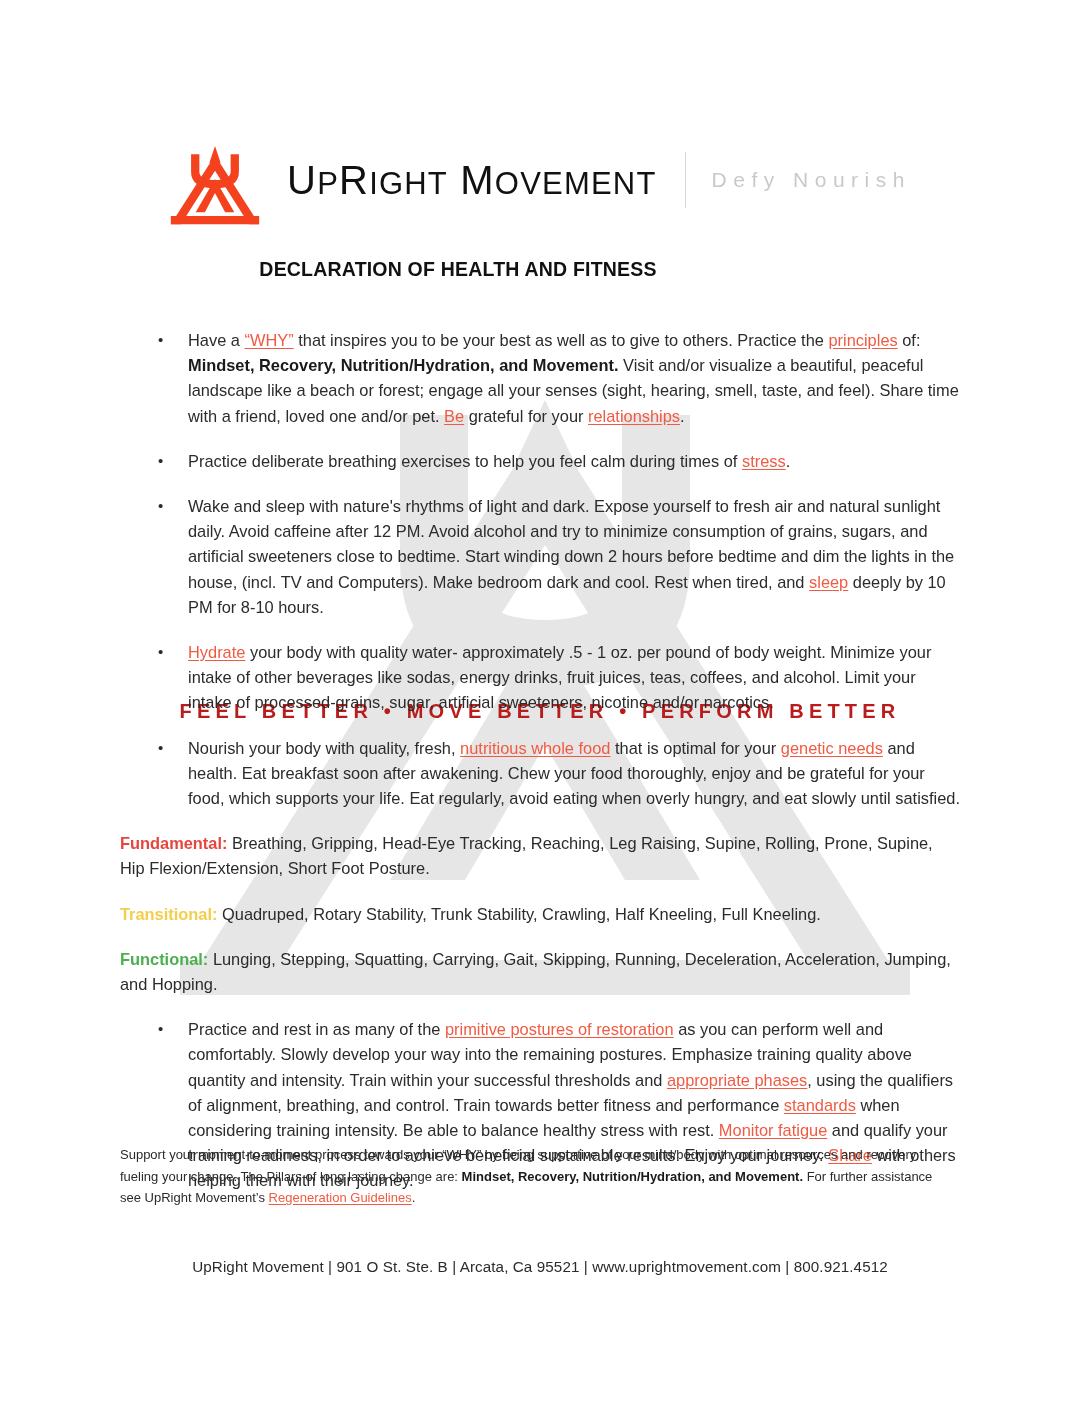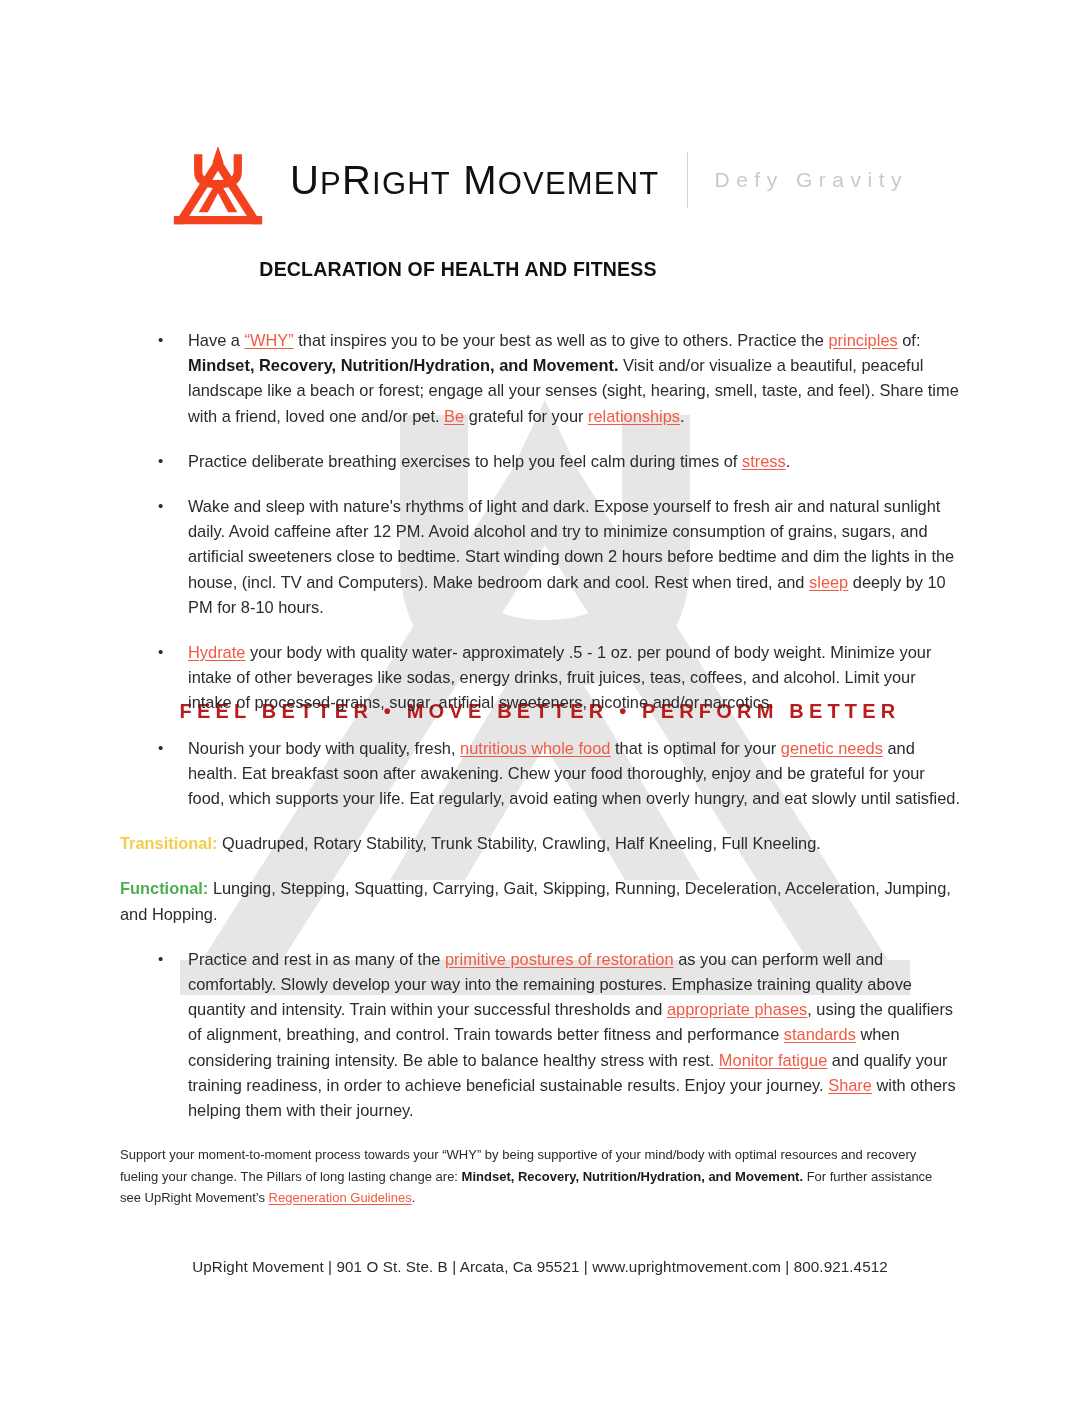--- a/index.html
+++ b/index.html
@@ -208,35 +208,39 @@
           <path d="M100 98 L142 170 L122 170 L100 128 L78 170 L58 170 Z"></path>
 
           <path d="M48 44 L66 44 L66 82 Q66 100 100 100 L100 118 Q48 118 48 82 Z"></path>
           <path d="M152 44 L134 44 L134 82 Q134 100 100 100 L100 118 Q152 118 152 82 Z"></path>
 
           <path d="M100 26 L112 62 L100 74 L88 62 Z"></path>
         </g>
       </svg>
       <div class="wordmark">U<span class="sm">P</span>R<span class="sm">IGHT</span> M<span class="sm">OVEMENT</span></div>
       <div class="divider-vert"></div>
-      <div class="tagline">Defy Gravity</div>
+      <div class="tagline">Defy Nourish</div>
     </div>
 
     <div class="doc-title">DECLARATION OF HEALTH AND FITNESS</div>
 
     <div class="body-wrap">
 
       <ul class="bullets">
         <li><span class="rich"><span>Have a </span><span class="lk">“WHY”</span><span> that inspires you to be your best as well as to give to others. Practice the </span><span class="lk">principles</span><span> of: </span><b>Mindset, Recovery, Nutrition/Hydration, and Movement.</b><span> Visit and/or visualize a beautiful, peaceful landscape like a beach or forest; engage all your senses (sight, hearing, smell, taste, and feel). Share time with a friend, loved one and/or pet. </span><span class="lk">Be</span><span> grateful for your </span><span class="lk">relationships</span><span>.</span></span></li>
         <li><span class="rich"><span>Practice deliberate breathing exercises to help you feel calm during times of </span><span class="lk">stress</span><span>.</span></span></li>
         <li><span class="rich"><span>Wake and sleep with nature's rhythms of light and dark. Expose yourself to fresh air and natural sunlight daily. Avoid caffeine after 12 PM. Avoid alcohol and try to minimize consumption of grains, sugars, and artificial sweeteners close to bedtime. Start winding down 2 hours before bedtime and dim the lights in the house, (incl. TV and Computers). Make bedroom dark and cool. Rest when tired, and </span><span class="lk">sleep</span><span> deeply by 10 PM for 8-10 hours.</span></span></li>
         <li><span class="rich"><span class="lk">Hydrate</span><span> your body with quality water- approximately .5 - 1 oz. per pound of body weight. Minimize your intake of other beverages like sodas, energy drinks, fruit juices, teas, coffees, and alcohol. Limit your intake of processed-grains, sugar, artificial sweeteners, nicotine and/or narcotics.</span></span></li>
         <li><span class="rich"><span>Nourish your body with quality, fresh, </span><span class="lk">nutritious whole food</span><span> that is optimal for your </span><span class="lk">genetic needs</span><span> and health. Eat breakfast soon after awakening. Chew your food thoroughly, enjoy and be grateful for your food, which supports your life. Eat regularly, avoid eating when overly hungry, and eat slowly until satisfied.</span></span></li>
       </ul>
 
+      <p class="hier-line">
+        <span class="cat-fundamental">Fundamental:</span>
+        <span>Breathing, Gripping, Head-Eye Tracking, Reaching, Leg Raising, Supine, Rolling, Prone, Supine, Hip Flexion/Extension, Short Foot Posture.</span>
+      </p>
 
       <p class="hier-line">
         <span class="cat-transitional">Transitional:</span>
         <span>Quadruped, Rotary Stability, Trunk Stability, Crawling, Half Kneeling, Full Kneeling.</span>
       </p>
 
       <p class="hier-line">
         <span class="cat-functional">Functional:</span>
         <span>Lunging, Stepping, Squatting, Carrying, Gait, Skipping, Running, Deceleration, Acceleration, Jumping, and Hopping.</span>
       </p>

